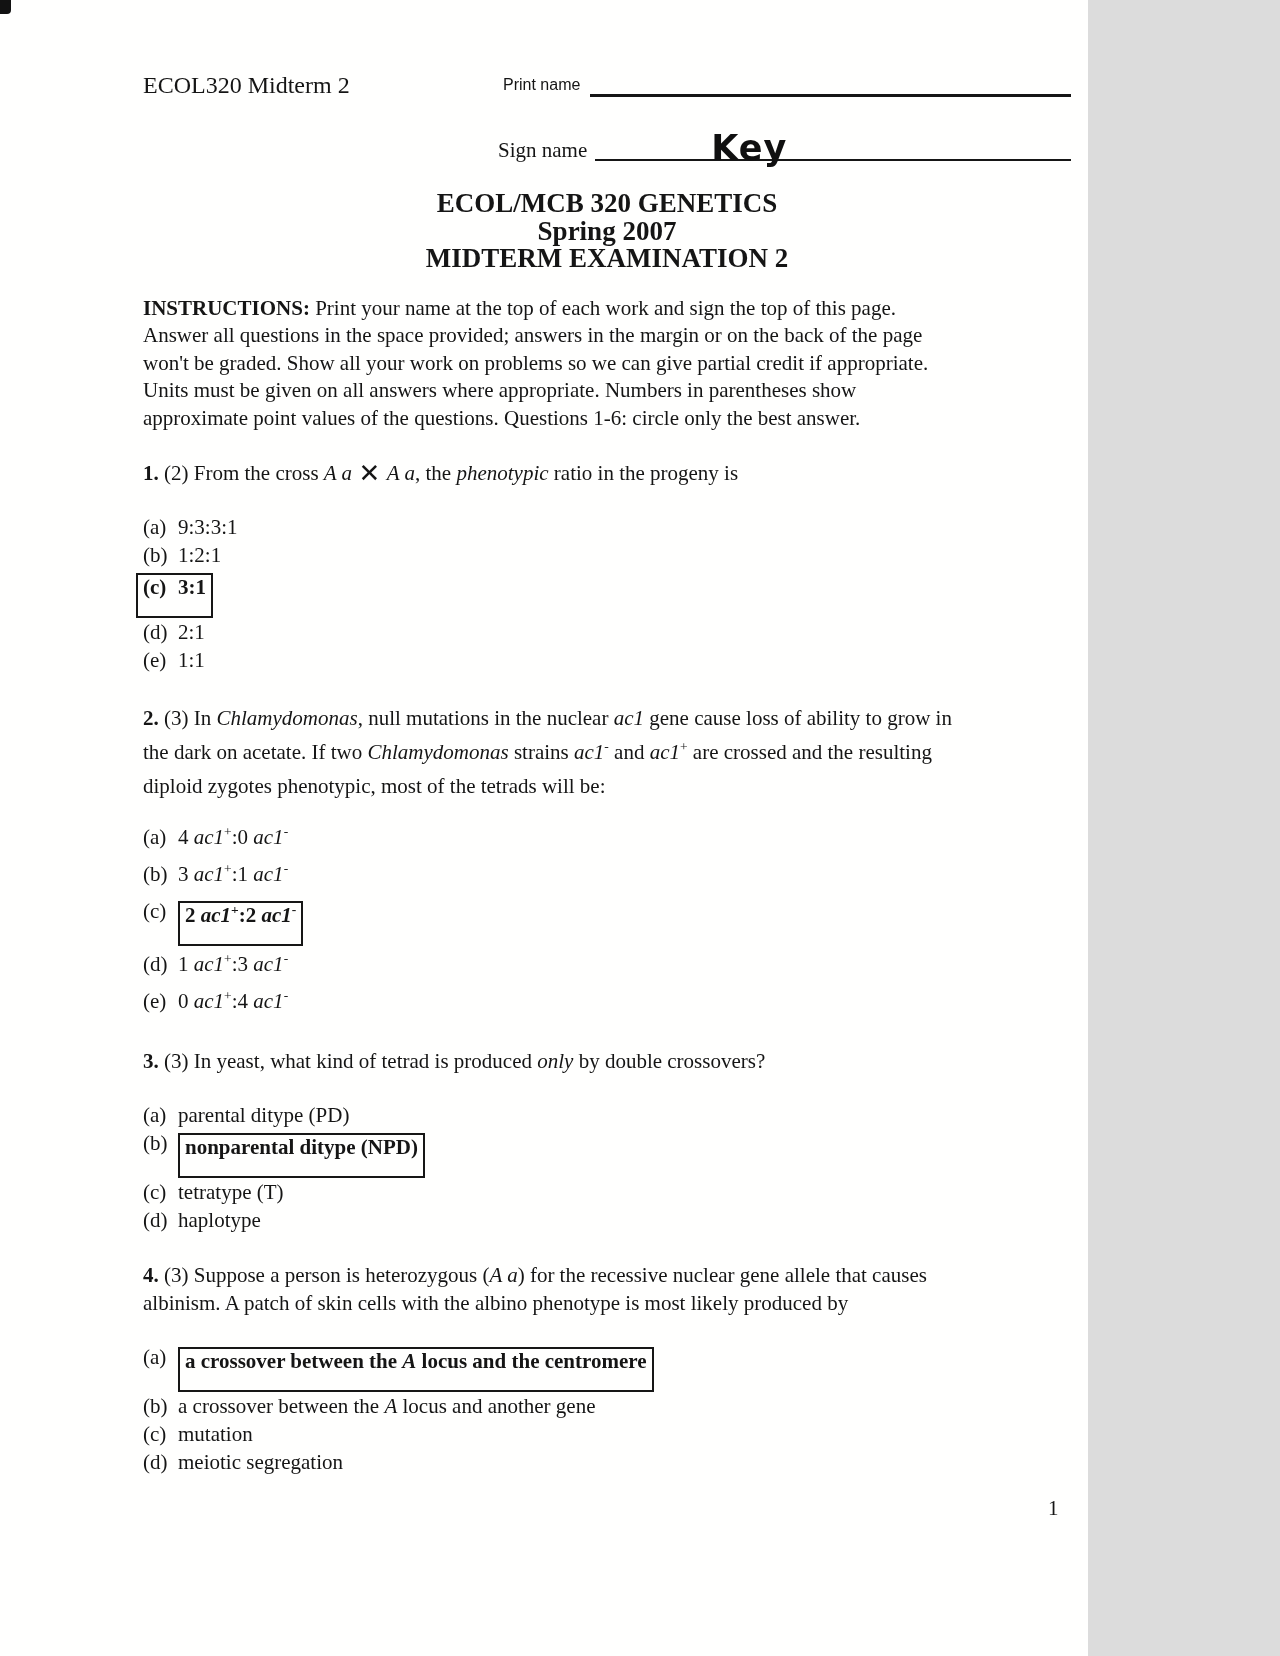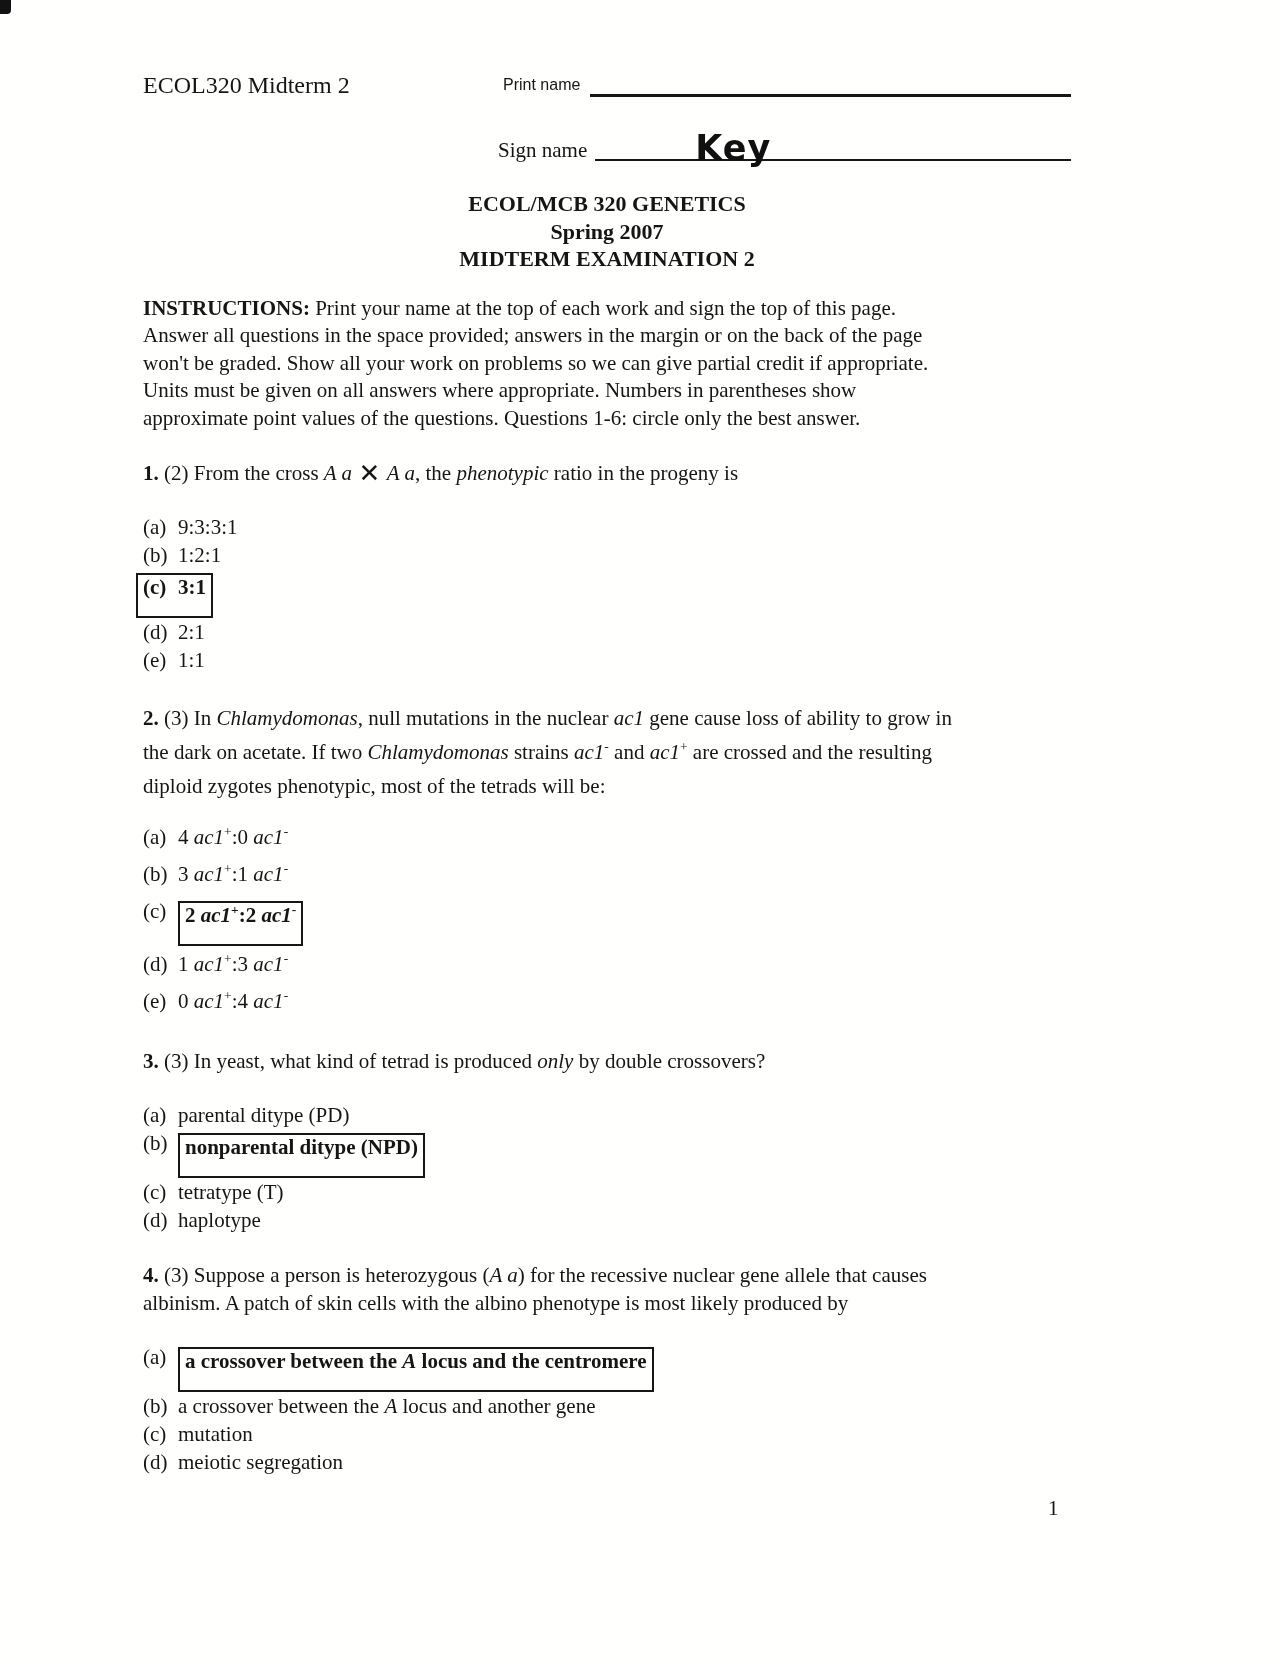--- a/index.html
+++ b/index.html
@@ -1,42 +1,42 @@
 <!DOCTYPE html>
 <html><head>
 <meta charset="utf-8">
 <style>
   html, body { margin: 0; padding: 0; background: #dcdcdc; }
   .page {
-    width: 1280px; height: 1656px;
+    width: 1088px; height: 1656px;
     background: #fffffe;
     position: relative; overflow: hidden;
     color: #151515;
     font-family: "Liberation Serif", serif;
     font-size: 21px;
   }
   .content { margin-left: 143px; width: 928px; padding-top: 70px; }
 
   .scan-speck { position: absolute; left: 0; top: 0; width: 11px; height: 14px; background: #121212; border-radius: 0 0 4px 0; }
 
   .header-row { display: flex; align-items: flex-end; }
   .course { display: inline-block; width: 360px; font-size: 24px; line-height: 30px; white-space: pre; }
   .print-label { font-family: "Liberation Sans", sans-serif; font-size: 16px; line-height: 30px; white-space: pre; }
   .uline { flex: 1; height: 0; border-bottom: 3px solid #161616; margin-bottom: 3px; margin-left: 10px; }
 
   .sign-row { display: flex; align-items: flex-end; margin-top: 36px; margin-left: 355px; }
   .sign-label { font-size: 21px; line-height: 28px; white-space: pre; }
   .sign-line { position: relative; flex: 1; height: 0; border-bottom: 2.5px solid #161616; margin-bottom: 3px; margin-left: 8px; }
   .signature {
-    position: absolute; left: 100px; bottom: -9px;
+    position: absolute; left: 116px; bottom: -9px;
     font-family: "DejaVu Sans", sans-serif; font-weight: 700;
     font-size: 35px; letter-spacing: 1px; color: #101010; white-space: pre;
   }
 
-  .title-block { margin-top: 26px; text-align: center; font-weight: 700; font-size: 22px; line-height: 27.5px; }
+  .title-block { margin-top: 26px; text-align: center; font-weight: 700; font-size: 27px; line-height: 27.5px; }
 
   .instructions { margin-top: 22px; }
   .text-line { line-height: 27.5px; white-space: pre; }
 
   .question { margin-top: 27px; }
   .question .text-line { line-height: 28px; }
   .question.wide .prompt .text-line { line-height: 34px; }
   .options { margin-top: 26px; }
   .question.wide .options { margin-top: 16px; }
   .option-row { line-height: 28px; white-space: pre; }

